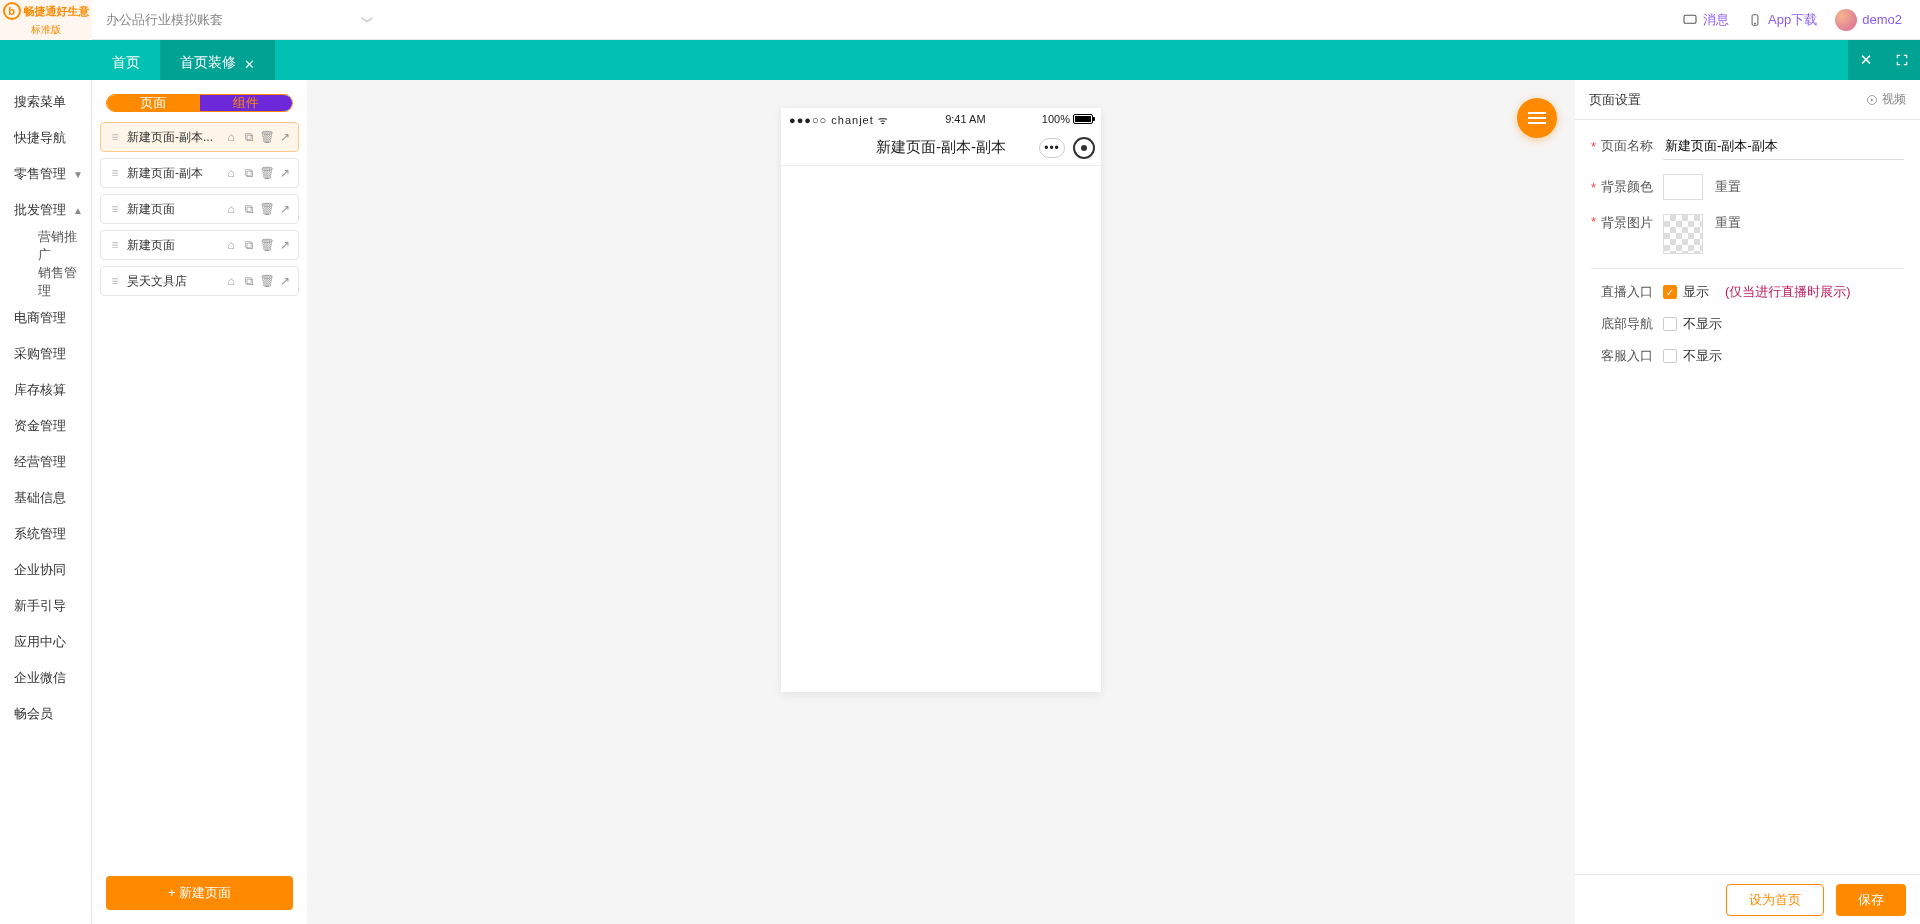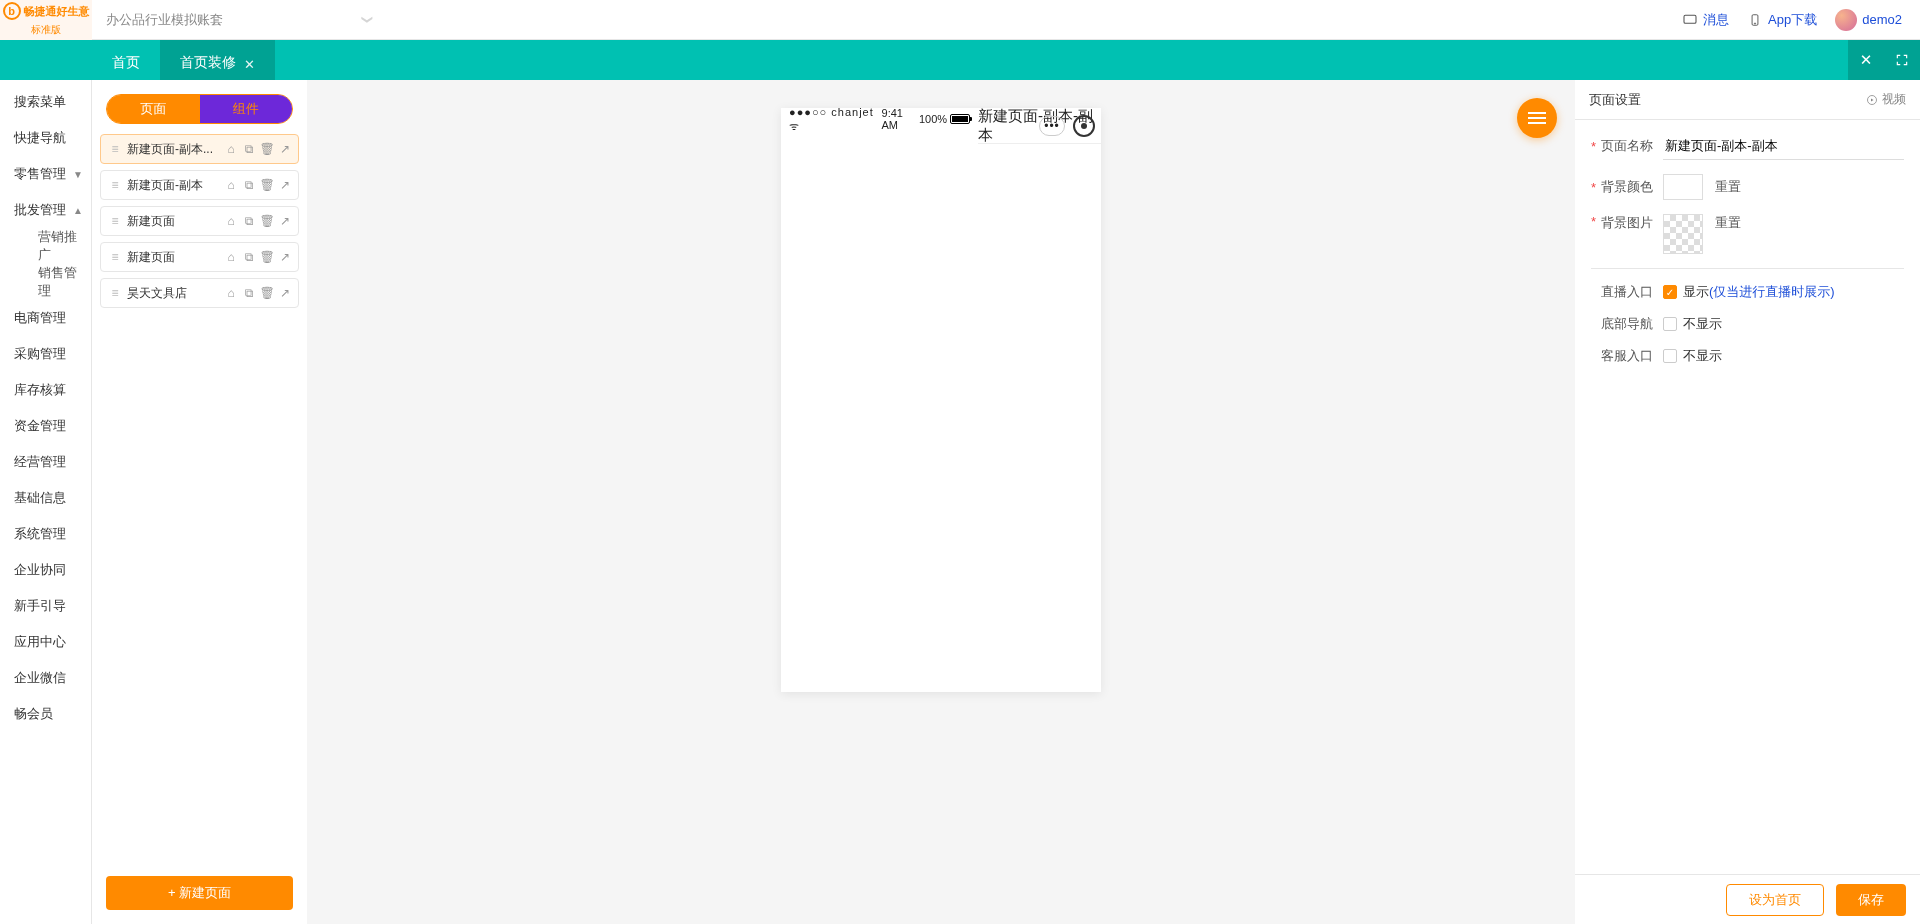--- a/index.html
+++ b/index.html
@@ -18,55 +18,55 @@
   
   .topbar{height:40px;display:flex;align-items:center;border-bottom:1px solid var(--border);}
   .logo-box{width:92px;height:40px;background:#fff6ef;display:flex;flex-direction:column;align-items:center;justify-content:center}
   .logo-row{display:flex;align-items:center;gap:3px}
   .logo-glyph{width:18px;height:18px;border-radius:50%;border:2px solid var(--orange);display:flex;align-items:center;justify-content:center;color:var(--orange);font-weight:700;font-size:11px}
   .logo-text{font-size:11px;color:var(--orange);font-weight:600}
   .logo-sub{font-size:10px;color:var(--orange);margin-top:3px}
   .org-select{margin-left:14px;color:#888;display:flex;align-items:center;gap:140px;cursor:pointer}
   .chev{display:inline-block;transform:rotate(90deg);opacity:.35;font-size:11px}
   .top-right{margin-left:auto;display:flex;align-items:center;gap:18px;padding-right:18px}
-  .tr-item{display:flex;align-items:center;gap:5px;color:#1d4ed8;cursor:pointer}
+  .tr-item{display:flex;align-items:center;gap:5px;color:#8b5cf6;cursor:pointer}
   .ico{display:inline-flex;align-items:center;justify-content:center;width:16px;height:16px}
   .avatar{width:22px;height:22px;border-radius:50%;background:radial-gradient(circle at 30% 30%,#f7b38d,#d46b9a);}
   
   .tabs{height:40px;background:var(--teal);display:flex;align-items:stretch;color:#fff;position:relative}
   .tabs .spacer-left{width:92px}
   .tab{display:flex;align-items:flex-end;padding:8px 20px;font-size:14px;cursor:pointer;position:relative}
   .tab.active{background:var(--teal-dark)}
   .tab .close{margin-left:8px;font-size:13px;opacity:.9}
   .tabs-right{margin-left:auto;display:flex;align-items:center}
   .tabs-right .sq{width:36px;height:40px;display:flex;align-items:center;justify-content:center;background:var(--teal-dark);color:#fff;cursor:pointer;font-size:15px}
   
   .shell{display:flex;height:calc(100% - 80px);}
   .sidenav{width:92px;background:#fff;border-right:1px solid var(--border);padding-top:4px;overflow:auto}
   .nav-item{height:36px;display:flex;align-items:center;justify-content:space-between;padding:0 8px 0 14px;font-size:13px;color:#333;cursor:pointer}
   .nav-item.sub{padding-left:38px;color:#555}
   .nav-caret{font-size:10px;color:#888}
   .work{flex:1;display:flex;background:var(--bg);min-width:0}
   
   .pagecol{width:215px;background:#fff;display:flex;flex-direction:column}
-  .seg{margin:14px 14px 10px;display:flex;border:1px solid var(--orange);border-radius:16px;overflow:hidden;height:30px}
+  .seg{margin:14px 14px 10px;display:flex;border:1px solid var(--orange);border-radius:16px;overflow:hidden;height:18px}
   .seg div{flex:1;display:flex;align-items:center;justify-content:center;font-size:13px;cursor:pointer}
   .seg .on{background:var(--orange);color:#fff}
   .seg .off{color:var(--orange);background:#6d28d9}
   .pg-list{flex:1;overflow:auto;padding:0 8px}
   .pg{height:30px;border:1px solid var(--border);border-radius:4px;display:flex;align-items:center;padding:0 6px;margin-bottom:6px;background:#fff;cursor:pointer}
   .pg.sel{background:var(--orange-soft);border-color:var(--orange-border)}
   .pg .drag{width:16px;color:#bbb;font-size:12px;text-align:center;flex:none}
   .pg .lbl{flex:1;font-size:12px;color:#333;white-space:nowrap;overflow:hidden;text-overflow:ellipsis;margin:0 4px}
   .pg .acts{display:flex;gap:4px;flex:none}
   .pg .acts span{width:14px;height:14px;color:#999;font-size:12px;display:inline-flex;align-items:center;justify-content:center;cursor:pointer}
   .newpg{margin:10px 14px 14px;height:34px;background:var(--orange);border-radius:4px;color:#fff;display:flex;align-items:center;justify-content:center;font-size:13px;cursor:pointer}
   
   .canvas{flex:1;position:relative;overflow:auto}
-  .phone{position:absolute;left:50%;top:28px;transform:translateX(-50%);width:320px;height:584px;background:#fff;box-shadow:0 2px 10px rgba(0,0,0,.08);display:flex;flex-direction:row}
+  .phone{position:absolute;left:50%;top:28px;transform:translateX(-50%);width:320px;height:584px;background:#fff;box-shadow:0 2px 10px rgba(0,0,0,.08);display:flex;flex-direction:column}
   .ph-status{height:22px;display:flex;align-items:center;justify-content:space-between;padding:0 8px;font-size:11px;color:#222}
   .ph-sig{letter-spacing:1px}
   .ph-nav{height:36px;border-bottom:1px solid #eee;display:flex;align-items:center;justify-content:center;position:relative;font-size:15px;color:#222}
   .ph-nav .dots{position:absolute;right:36px;width:26px;height:20px;border:1px solid #ccc;border-radius:12px;display:flex;align-items:center;justify-content:center;font-size:12px;letter-spacing:1px}
   .ph-nav .target{position:absolute;right:6px;width:22px;height:22px;border:2px solid #333;border-radius:50%;display:flex;align-items:center;justify-content:center}
   .ph-nav .target::after{content:"";width:6px;height:6px;background:#333;border-radius:50%}
   .fab{position:absolute;right:18px;top:18px;width:40px;height:40px;border-radius:50%;background:var(--orange);display:flex;align-items:center;justify-content:center;box-shadow:0 2px 8px rgba(255,138,0,.4);cursor:pointer}
   .fab span{width:18px;height:2px;background:#fff;position:relative}
   .fab span::before,.fab span::after{content:"";position:absolute;left:0;width:18px;height:2px;background:#fff}
   .fab span::before{top:-5px}.fab span::after{top:5px}
@@ -81,21 +81,21 @@
   .row .inp{flex:1;height:28px;border:0;border-bottom:1px solid #ddd;padding:0 2px;font-size:13px;outline:none}
   .swatch{width:40px;height:26px;border:1px solid #ddd;background:#fff;margin-right:12px}
   .swatch.checker{background:repeating-conic-gradient(#ddd 0 25%,#fff 0 50%) 0 0/12px 12px}
   .link{color:#555;cursor:pointer}
   .row.top{align-items:flex-start}
   .row.top .swatch.checker{height:40px;width:40px}
   .sep{height:1px;background:var(--border);margin:10px 0 14px}
   .chk{display:flex;align-items:center;gap:6px}
   .chkbox{width:14px;height:14px;border:1px solid #ccc;border-radius:2px;display:inline-flex;align-items:center;justify-content:center;background:#fff}
   .chkbox.on{background:var(--orange);border-color:var(--orange);color:#fff;font-size:10px}
-  .hint{color:#1d4ed8;margin-left:0}
+  .hint{color:#be185d;margin-left:16px}
   .panel-ft{margin-top:auto;height:50px;border-top:1px solid var(--border);display:flex;align-items:center;justify-content:flex-end;gap:12px;padding:16px 14px}
   .btn{height:32px;padding:0 22px;border-radius:4px;display:inline-flex;align-items:center;justify-content:center;cursor:pointer;font-size:13px}
   .btn.ghost{border:1px solid var(--orange);color:var(--orange);background:#fff}
   .btn.solid{background:var(--orange);color:#fff}
   
   .batt{display:inline-flex;align-items:center;gap:3px}
   .batt .body{width:20px;height:10px;border:1px solid #000;border-radius:2px;position:relative}
   .batt .body::after{content:"";position:absolute;right:-3px;top:2px;width:2px;height:4px;background:#000;border-radius:0 1px 1px 0}
   .batt .fill{position:absolute;left:1px;top:1px;bottom:1px;right:1px;background:#000}
 </style>

